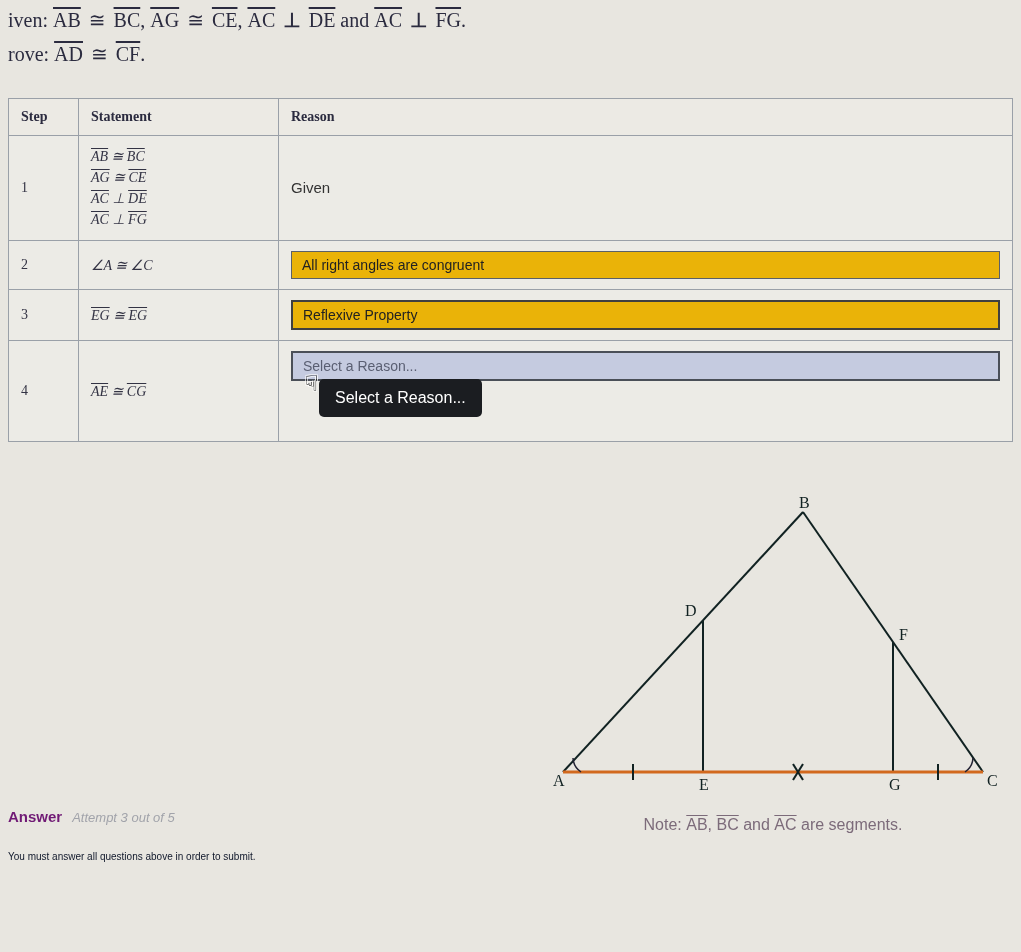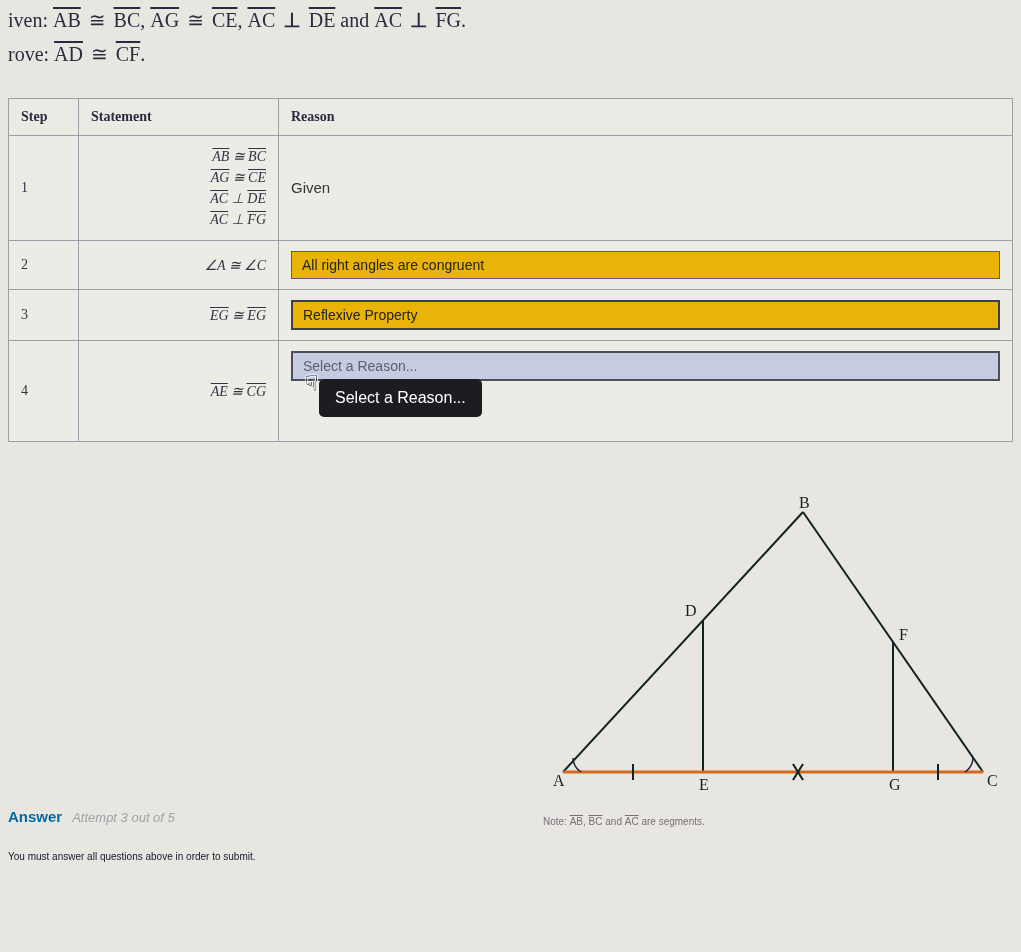--- a/index.html
+++ b/index.html
@@ -37,21 +37,21 @@
     vertical-align: middle;
     color: #333344;
   }
   table.proof th {
     font-weight: bold;
     background: #eceae4;
     color: #2b2b3f;
   }
   .col-step { width: 70px; text-align:center;}
   .col-stmt { width: 200px; }
-  .mathline { text-align:right; font-family: "Times New Roman", serif; font-style: italic; padding: 2px 0; }
+  .mathline { text-align:left; font-family: "Times New Roman", serif; font-style: italic; padding: 2px 0; }
   .reason-box {
     border: 1px solid #5b6068;
     padding: 5px 10px;
     background: #eab308;
     font-family: Arial, sans-serif;
     font-size: 14px;
     color: #222;
     width: 100%;
   }
   .reason-box.selected { border: 2px solid #404040; }
@@ -89,31 +89,32 @@
     min-height: 420px;
   }
   .diagram-wrap {
     position: absolute;
     right: 10px;
     top: 30px;
     width: 460px;
   }
   .note {
     font-family: Arial, sans-serif;
-    font-size: 10px;
+    font-size: 16px;
     color: #7c6b7a;
+    text-align: center;
     margin-top: 10px;
   }
   .note .seg { text-decoration: overline; }
   .answer-area {
     position: absolute;
     left: 0;
     bottom: 20px;
   }
-  .answer-label { font-weight: bold; color:#0369a1; font-family: Arial, sans-serif; font-size:15px;}
+  .answer-label { font-weight: bold; color:#701a75; font-family: Arial, sans-serif; font-size:15px;}
   .attempt { color:#a1a3aa; font-style: italic; font-size:13px; margin-left:6px; font-family: Arial, sans-serif;}
   .submit-note { margin-top: 25px; font-family: Arial, sans-serif; font-size:10px; color:#0f172a;}
   .row4-cell { position: relative; padding-bottom: 60px !important; }
 </style>
 </head>
 <body>
 
 <div class="page">
 
   <div class="given">

